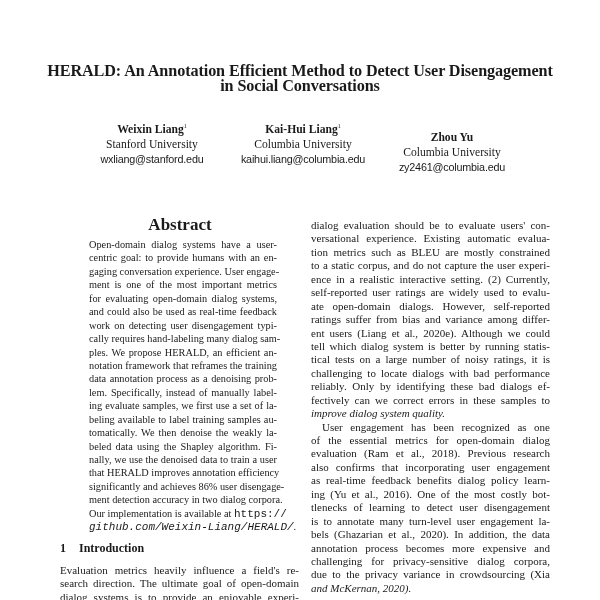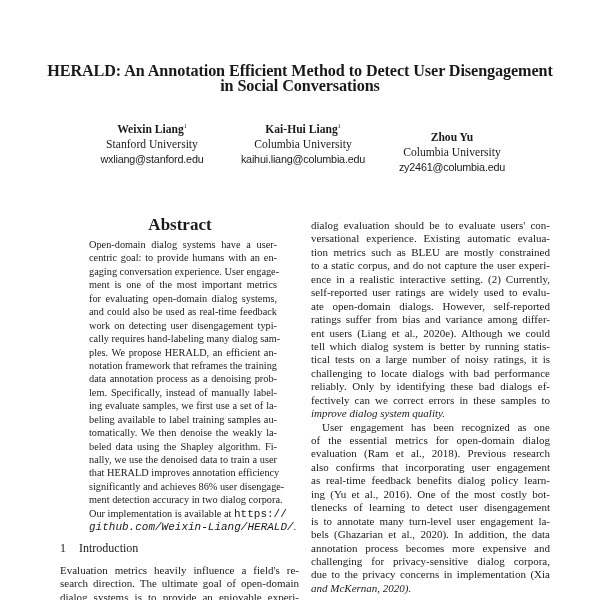--- a/index.html
+++ b/index.html
@@ -34,21 +34,21 @@
     }
     .col .ln {
       display: block; white-space: nowrap; height: 13.45px;
       text-align: justify; text-align-last: justify;
     }
     .col .ln.last { text-align-last: left; font-style: italic; }
     .mono { font-family: "Liberation Mono", "DejaVu Sans Mono", monospace; font-size: 11px; }
     #abstract { left: 89px; top: 238px; width: 188px; }
     #abstract .ln { font-size: 10.3px; }
     .sec-head {
-      position: absolute; top: 541px; left: 60px; font-weight: normal; font-size: 12px;
+      position: absolute; top: 541px; left: 60px; font-weight: bold; font-size: 12px;
     }
     .sec-head .num { display: inline-block; width: 19px; }
     #intro { left: 60px; top: 564px; width: 239px; }
     #rightcol { left: 311px; top: 219px; width: 239px; }
     .indent { padding-left: 11px; }
   </style>
 </head>
 <body>
 
 <div class="title">
@@ -129,15 +129,15 @@
   <span class="ln">of the essential metrics for open-domain dialog</span>
   <span class="ln">evaluation (Ram et al., 2018). Previous research</span>
   <span class="ln">also confirms that incorporating user engagement</span>
   <span class="ln">as real-time feedback benefits dialog policy learn-</span>
   <span class="ln">ing (Yu et al., 2016). One of the most costly bot-</span>
   <span class="ln">tlenecks of learning to detect user disengagement</span>
   <span class="ln">is to annotate many turn-level user engagement la-</span>
   <span class="ln">bels (Ghazarian et al., 2020). In addition, the data</span>
   <span class="ln">annotation process becomes more expensive and</span>
   <span class="ln">challenging for privacy-sensitive dialog corpora,</span>
-  <span class="ln">due to the privacy concerns in implementation (Xia</span>
+  <span class="ln">due to the privacy variance in crowdsourcing (Xia</span>
   <span class="ln last">and McKernan, 2020).</span>
 </div>
 
 </body></html>

